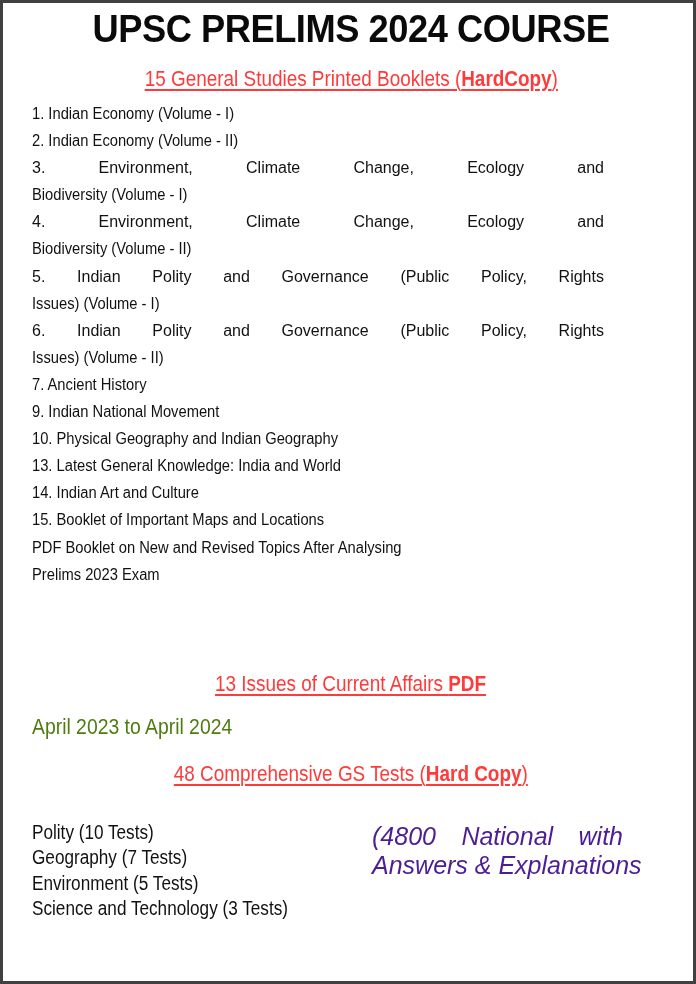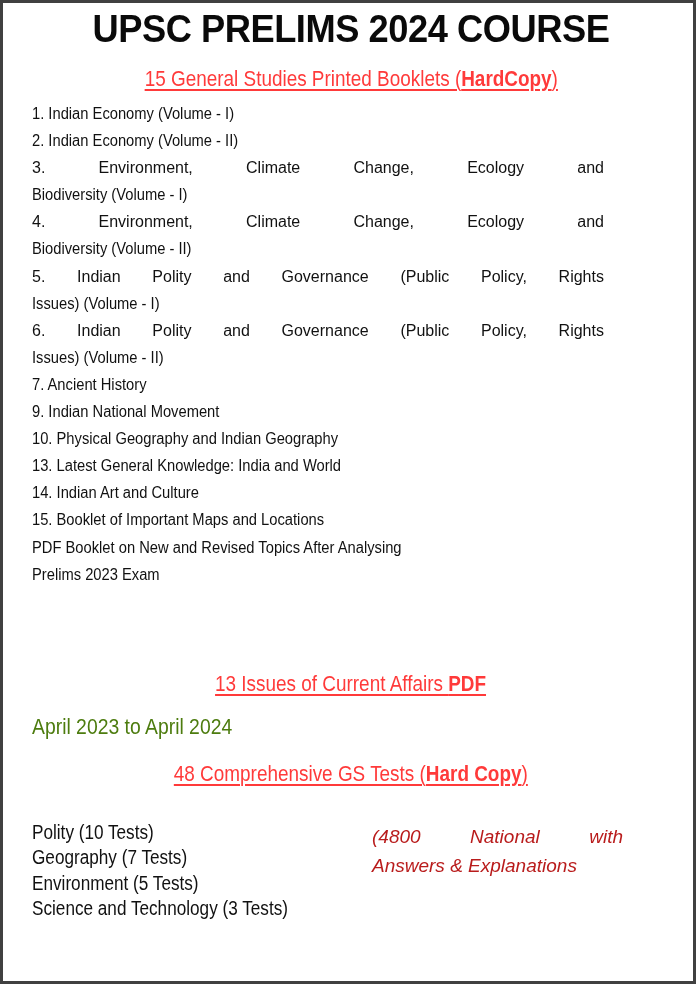--- a/index.html
+++ b/index.html
@@ -36,21 +36,21 @@
   }
   .plain span { display: inline-block; transform: scaleX(0.88); transform-origin: left center; }
   .tests {
     position: absolute; left: 29px; top: 790px;
     font-family: "Liberation Sans", sans-serif; font-size: 19.5px; color: #111; margin-top: 27px;
   }
   .tests .row { height: 25.4px; line-height: 25.4px; white-space: nowrap; }
   .tests .row span { display: inline-block; transform: scaleX(0.88); transform-origin: left center; }
   .note {
     position: absolute; left: 369px; top: 819px; width: 251px;
-    font-family: "Liberation Sans", sans-serif; font-style: italic; font-size: 19px; color: #b91c1c;
+    font-family: "Liberation Sans", sans-serif; font-style: italic; font-size: 25px; color: #4c1d95;
   }
   .note .row { height: 29px; line-height: 29px; white-space: nowrap; }
   .note .row.just { display: flex; justify-content: space-between; }
 </style>
 </head>
 <body>
 
 <div class="frame">
 
   <div class="title"><span>UPSC PRELIMS 2024 COURSE</span></div>

